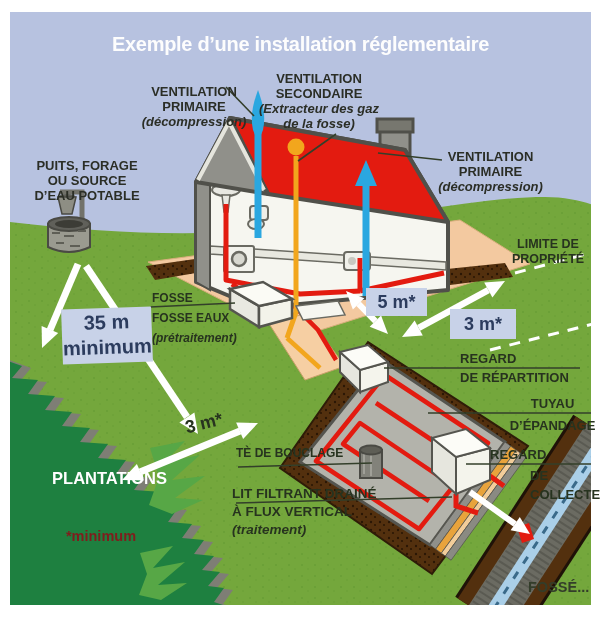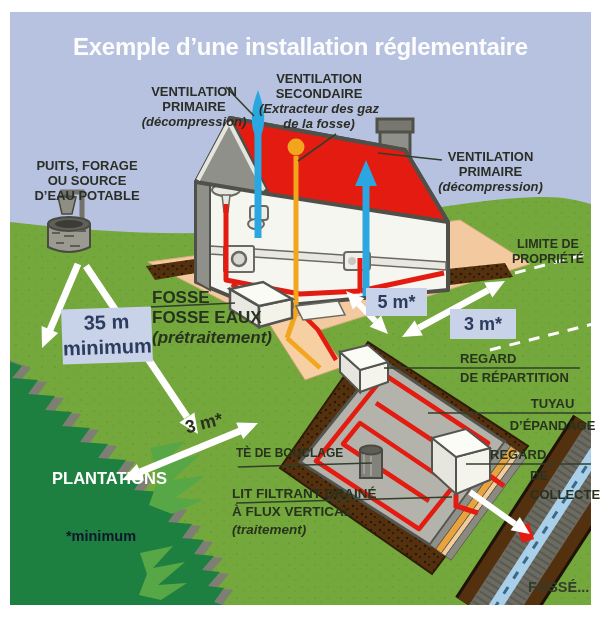--- a/index.html
+++ b/index.html
@@ -6,21 +6,21 @@
   .stage {
     position:relative; width:601px; height:620px; background:#ffffff;
     font-family:"Liberation Sans", sans-serif; overflow:hidden;
   }
   .stage svg.art { position:absolute; left:0; top:0; }
   .lbl { position:absolute; font-weight:bold; color:#27331f; text-align:center; line-height:1.16; }
   .lbl .it { font-style:italic; }
   .lbl.sky { color:#2b2e26; }
   .title {
     position:absolute; left:0; top:33px; width:601px; text-align:center;
-    font-size:24px; font-weight:bold; color:#fdfdfd; letter-spacing:-0.3px;
+    font-size:20px; font-weight:bold; color:#fdfdfd; letter-spacing:-0.3px;
   }
   .mbox {
     position:absolute; background:#c8d2e8; color:#2c3c5e; font-weight:bold;
     text-align:center;
   }
   .left { text-align:left; }
 </style>
 </head>
 <body>
 
@@ -246,21 +246,21 @@
     <div>PUITS, FORAGE</div>
     <div>OU SOURCE</div>
     <div>D’EAU POTABLE</div>
   </div>
 
   <div class="lbl" style="left:498px; top:237px; width:100px; font-size:12.5px;">
     <div>LIMITE DE</div>
     <div>PROPRIÉTÉ</div>
   </div>
 
-  <div class="lbl left" style="left:152px; top:288px; width:168px; font-size:17px; line-height:20px;">
+  <div class="lbl left" style="left:152px; top:288px; width:168px; font-size:12px; line-height:20px;">
     <div>FOSSE</div>
     <div>FOSSE EAUX</div>
     <div class="it">(prétraitement)</div>
   </div>
 
   <div class="mbox" style="left:62px; top:308px; width:90px; height:53px; font-size:20px; line-height:25px; padding-top:2px; transform:rotate(-2deg);">
     <div>35 m</div>
     <div>minimum</div>
   </div>
 
@@ -288,19 +288,19 @@
     <div>REGARD</div>
     <div style="margin-top:2px;padding-left:40px;">DE COLLECTE</div>
   </div>
 
   <div class="lbl left" style="left:232px; top:485px; width:175px; font-size:13.5px; line-height:18px;">
     <div>LIT FILTRANT DRAINÉ</div>
     <div>À FLUX VERTICAL</div>
     <div class="it">(traitement)</div>
   </div>
 
-  <div class="lbl" style="left:46px; top:528px; width:110px; font-size:14.5px; color:#0f172a;">
+  <div class="lbl" style="left:46px; top:528px; width:110px; font-size:14.5px; color:#7f1d1d;">
     <div>*minimum</div>
   </div>
 
   <div class="lbl left" style="left:528px; top:579px; width:72px; font-size:14.5px; color:#333d2a;">FOSSÉ...</div>
 
 </div>
 
 </body></html>

